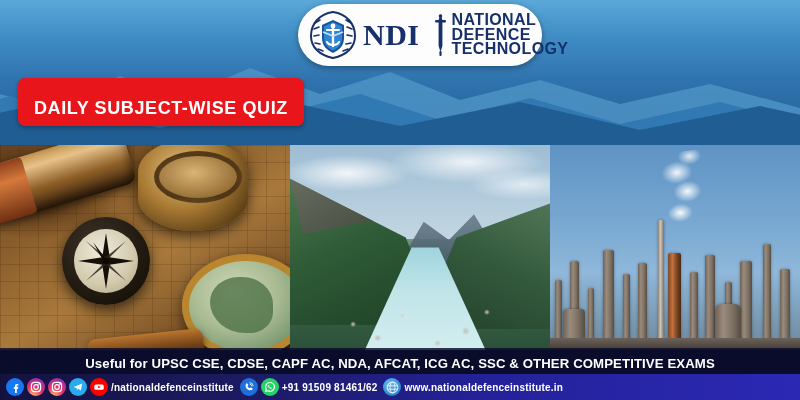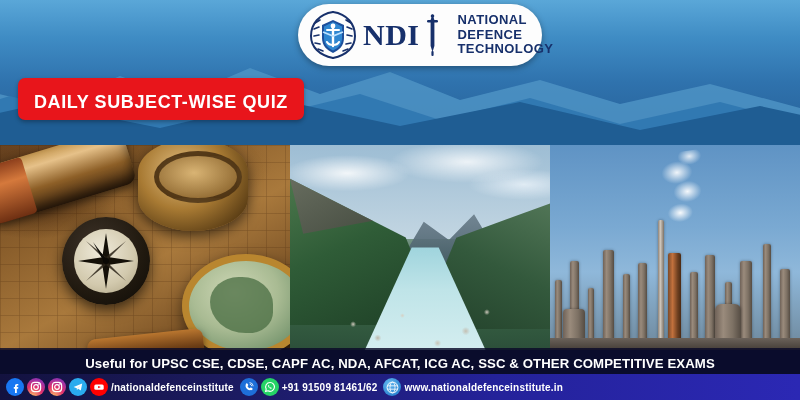--- a/index.html
+++ b/index.html
@@ -24,36 +24,36 @@
   .logo-pill {
     position:absolute; left:298px; top:4px; width:244px; height:62px;
     background:#fdfdfd; border-radius:31px;
     box-shadow:0 2px 6px rgba(0,0,0,.35);
     display:flex; align-items:center; padding:0 10px 0 8px;
   }
   .emblem { width:54px; height:54px; flex:0 0 54px; position:relative; }
   .emblem svg { display:block; }
   .ndi-text {
     font-size:30px; font-weight:bold; color:#17306b;
-    letter-spacing:.5px; margin:0 6px 0 3px;
+    letter-spacing:.5px; margin:0 14px 0 3px;
     font-family:"Liberation Serif", serif;
   }
   .sword-div { width:13px; height:46px; flex:0 0 13px; }
   .inst-text {
-    margin-left:19px; color:#17306b; font-weight:bold;
-    font-size:13px; line-height:14.5px; letter-spacing:.4px;
+    margin-left:5px; color:#17306b; font-weight:bold;
+    font-size:16px; line-height:14.5px; letter-spacing:.4px;
     font-family:"Liberation Sans", sans-serif;
   }
 
   
   .red-tag {
     position:absolute; left:18px; top:78px; z-index:6;
     background:#e8151b; color:#fff;
     font-size:18px; font-weight:bold; letter-spacing:.6px;
-    padding:14px 16px 7px; border-radius:7px;
+    padding:20px 16px 7px; border-radius:7px;
     box-shadow:0 2px 4px rgba(0,0,0,.3);
     font-family:"Liberation Sans", sans-serif;
   }
 
   
   .title-bar {
     position:absolute; left:7px; top:107px; width:786px; height:42px; z-index:5;
     background:#fbfbfb; border-radius:10px;
     box-shadow:0 2px 5px rgba(0,0,0,.3);
     display:flex; align-items:center; justify-content:center;

